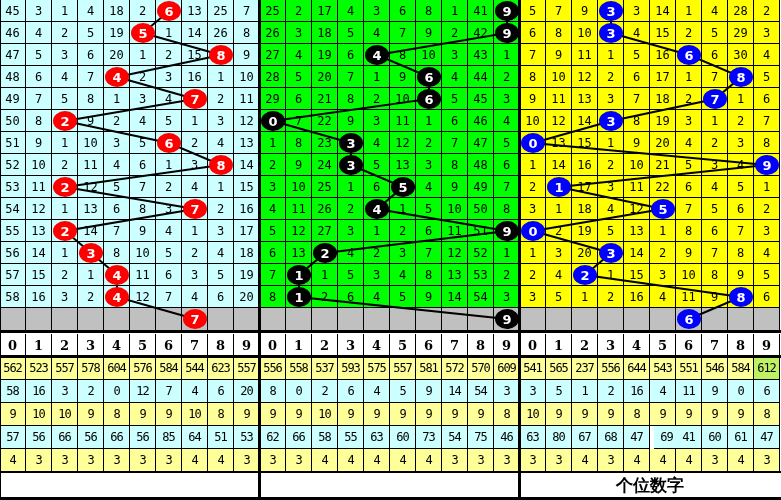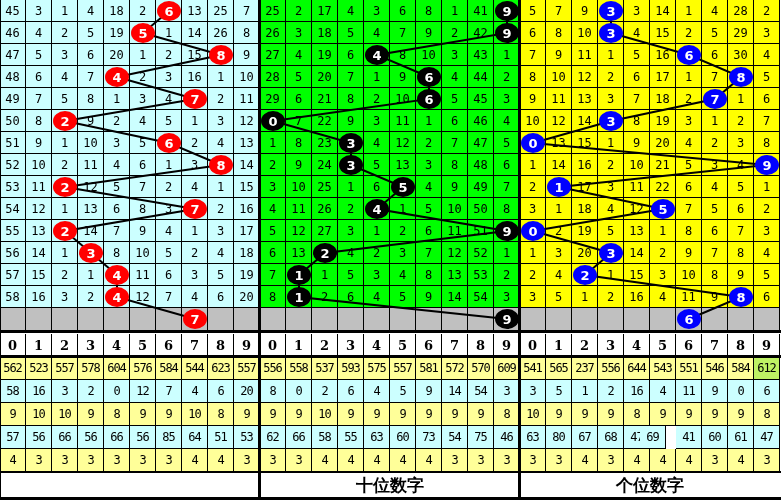--- a/index.html
+++ b/index.html
@@ -434,21 +434,20 @@
       <div class="stat" style="left: 0px; top: 449px; background: rgb(255, 255, 153);">3</div>
       <div class="stat" style="left: 26px; top: 449px; background: rgb(255, 255, 153);">3</div>
       <div class="stat" style="left: 52px; top: 449px; background: rgb(255, 255, 153);">4</div>
       <div class="stat" style="left: 78px; top: 449px; background: rgb(255, 255, 153);">4</div>
       <div class="stat" style="left: 104px; top: 449px; background: rgb(255, 255, 153);">4</div>
       <div class="stat" style="left: 130px; top: 449px; background: rgb(255, 255, 153);">4</div>
       <div class="stat" style="left: 156px; top: 449px; background: rgb(255, 255, 153);">4</div>
       <div class="stat" style="left: 182px; top: 449px; background: rgb(255, 255, 153);">3</div>
       <div class="stat" style="left: 208px; top: 449px; background: rgb(255, 255, 153);">3</div>
       <div class="stat" style="left: 234px; top: 449px; background: rgb(255, 255, 153);">3</div>
-      <div class="title">十位数字</div>
     </div>
     <div class="panel" style="left: 520px;">
       <div class="cell" style="left: 0px; top: 0px; background: rgb(255, 255, 0);">5</div>
       <div class="cell" style="left: 26px; top: 0px; background: rgb(255, 255, 0);">7</div>
       <div class="cell" style="left: 52px; top: 0px; background: rgb(255, 255, 0);">9</div>
       <div class="cell" style="left: 78px; top: 0px; background: rgb(255, 255, 0);">3</div>
       <div class="cell" style="left: 104px; top: 0px; background: rgb(255, 255, 0);">3</div>
       <div class="cell" style="left: 130px; top: 0px; background: rgb(255, 255, 0);">14</div>
       <div class="cell" style="left: 156px; top: 0px; background: rgb(255, 255, 0);">1</div>
       <div class="cell" style="left: 182px; top: 0px; background: rgb(255, 255, 0);">4</div>
@@ -632,21 +631,21 @@
       <div class="stat" style="left: 130px; top: 403px; background: rgb(255, 255, 153);">9</div>
       <div class="stat" style="left: 156px; top: 403px; background: rgb(255, 255, 153);">9</div>
       <div class="stat" style="left: 182px; top: 403px; background: rgb(255, 255, 153);">9</div>
       <div class="stat" style="left: 208px; top: 403px; background: rgb(255, 255, 153);">9</div>
       <div class="stat" style="left: 234px; top: 403px; background: rgb(255, 255, 153);">8</div>
       <div class="stat" style="left: 0px; top: 426px; background: rgb(204, 255, 255);">63</div>
       <div class="stat" style="left: 26px; top: 426px; background: rgb(204, 255, 255);">80</div>
       <div class="stat" style="left: 52px; top: 426px; background: rgb(204, 255, 255);">67</div>
       <div class="stat" style="left: 78px; top: 426px; background: rgb(204, 255, 255);">68</div>
       <div class="stat" style="left: 104px; top: 426px; background: rgb(204, 255, 255);">47</div>
-      <div class="stat" style="left: 120px; top: 426px; background: rgb(204, 255, 255);">69</div>
+      <div class="stat" style="left: 134px; top: 426px; background: rgb(204, 255, 255);">69</div>
       <div class="stat" style="left: 156px; top: 426px; background: rgb(204, 255, 255);">41</div>
       <div class="stat" style="left: 182px; top: 426px; background: rgb(204, 255, 255);">60</div>
       <div class="stat" style="left: 208px; top: 426px; background: rgb(204, 255, 255);">61</div>
       <div class="stat" style="left: 234px; top: 426px; background: rgb(204, 255, 255);">47</div>
       <div class="stat" style="left: 0px; top: 449px; background: rgb(255, 255, 153);">3</div>
       <div class="stat" style="left: 26px; top: 449px; background: rgb(255, 255, 153);">3</div>
       <div class="stat" style="left: 52px; top: 449px; background: rgb(255, 255, 153);">4</div>
       <div class="stat" style="left: 78px; top: 449px; background: rgb(255, 255, 153);">3</div>
       <div class="stat" style="left: 104px; top: 449px; background: rgb(255, 255, 153);">4</div>
       <div class="stat" style="left: 130px; top: 449px; background: rgb(255, 255, 153);">4</div>

